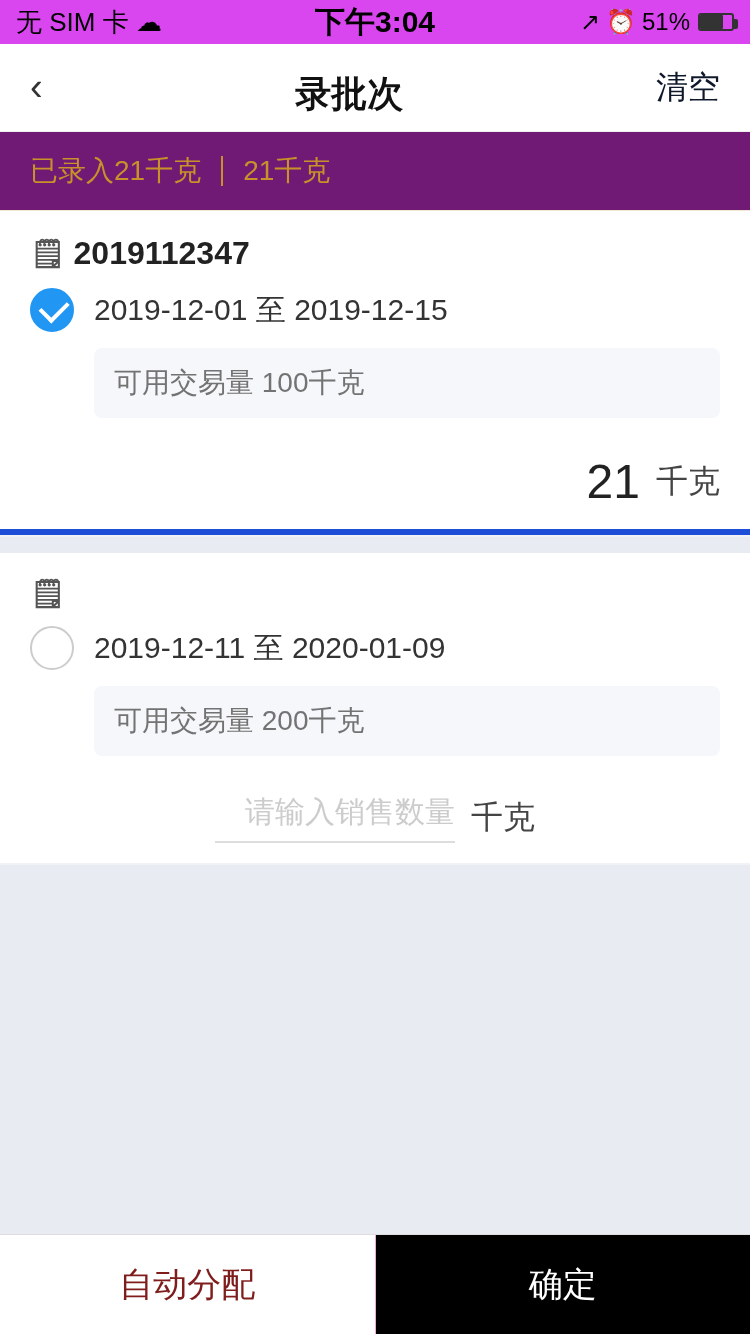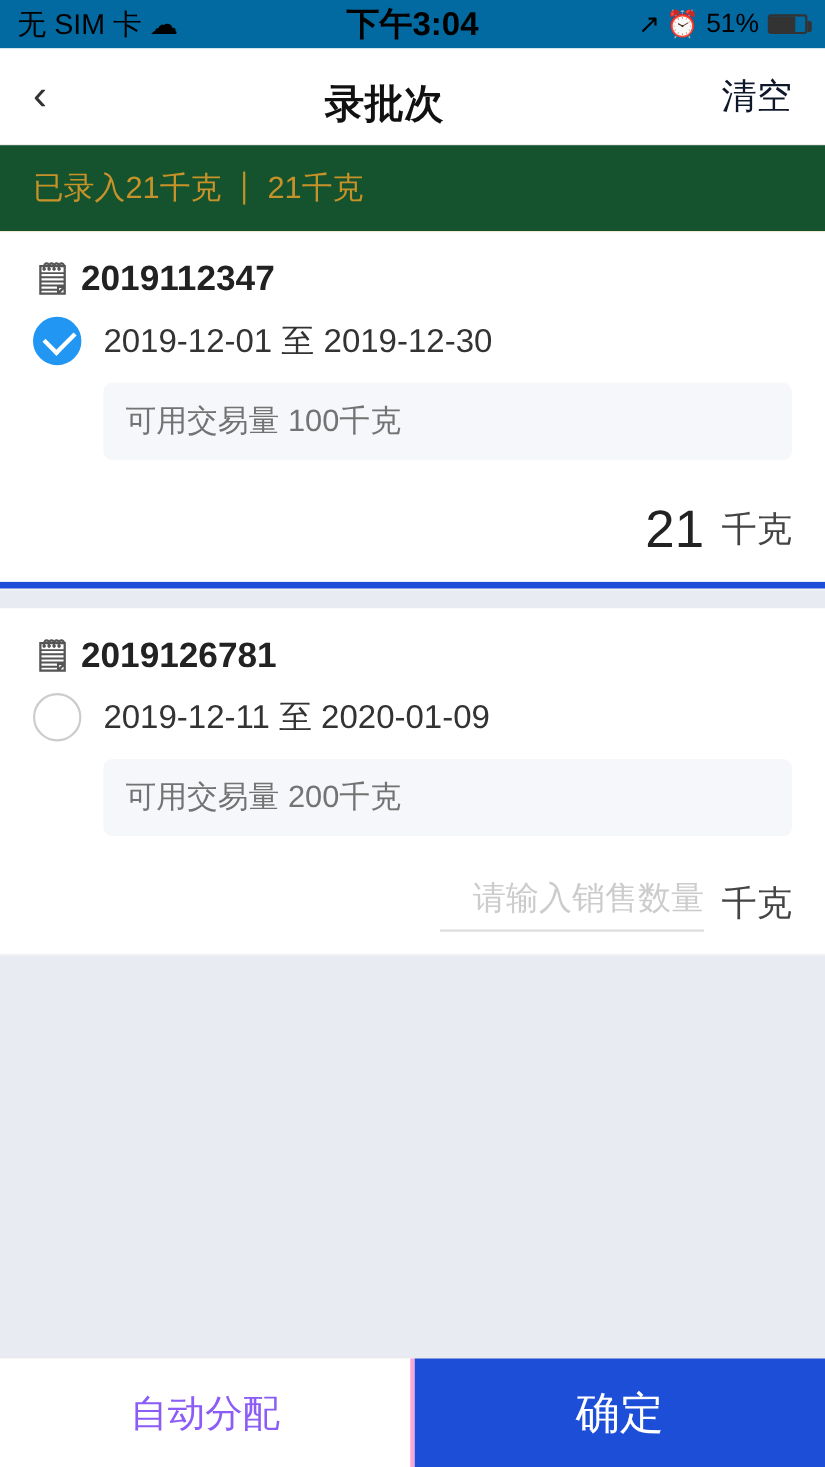--- a/index.html
+++ b/index.html
@@ -9,21 +9,21 @@
       background: #f0f2f5;
       width: 750px;
       min-height: 1334px;
       overflow-x: hidden;
       font-size: 32px;
     }
 
     
     .status-bar {
       height: 44px;
-      background: #0369a1;
+      background: #d946ef;
       display: flex;
       align-items: center;
       justify-content: space-between;
       padding: 0 16px;
       font-size: 28px;
       font-weight: 500;
     }
     .status-left {
       display: flex;
       align-items: center;
@@ -66,21 +66,21 @@
       margin-top: 14px;
     }
     .nav-action {
       font-size: 32px;
       color: #0f172a;
       cursor: pointer;
     }
 
     
     .info-banner {
-      background: #14532d;
+      background: #701a75;
       padding: 20px 30px;
       display: flex;
       align-items: center;
       gap: 20px;
       border-bottom: 1px solid #f0e8d0;
     }
     .info-item {
       font-size: 28px;
       color: #c8922a;
       font-weight: 500;
@@ -181,21 +181,21 @@
       position: relative;
       display: flex;
       align-items: flex-end;
       gap: 16px;
     }
 
     
     .input-row {
       display: flex;
       align-items: center;
-      justify-content: flex-end;
+      justify-content: center;
       padding: 20px 30px;
       background: #fff;
       gap: 16px;
     }
     .input-placeholder {
       font-size: 30px;
       color: #ccc;
       border-bottom: 2px solid #ddd;
       padding-bottom: 8px;
       min-width: 240px;
@@ -223,35 +223,35 @@
       display: flex;
       background: #fff;
       border-top: 1px solid #ddd;
     }
     .btn-auto {
       flex: 1;
       display: flex;
       align-items: center;
       justify-content: center;
       font-size: 34px;
-      color: #8b5cf6;
+      color: #7f1d1d;
       cursor: pointer;
       background: #fff;
       border: none;
-      border-right: 4px solid #f9a8d4;
+      border-right: 1px solid #f9a8d4;
     }
     .btn-confirm {
       flex: 1;
       display: flex;
       align-items: center;
       justify-content: center;
-      font-size: 40px;
+      font-size: 34px;
       color: #fff;
       cursor: pointer;
-      background: #1d4ed8;
+      background: #000000;
       border: none;
     }
 
     .divider-line {
       height: 16px;
       background: #e8ecf2;
     }
   </style>
 </head>
 <body>
@@ -286,39 +286,38 @@
 
 <div class="batch-card">
   <div class="batch-header">
     <span class="batch-id">
       <span class="doc-icon">🗒</span>
       <span>2019112347</span>
     </span>
   </div>
   <div class="batch-row">
     <div class="radio-circle checked"></div>
-    <span class="batch-date">2019-12-01 至 2019-12-30</span>
+    <span class="batch-date">2019-12-01 至 2019-12-15</span>
   </div>
   <div class="batch-qty-box">可用交易量 100千克</div>
 
   <div class="amount-row">
     <div class="amount-input-wrapper">
       <span class="amount-value">21</span>
     </div>
     <span class="amount-unit">千克</span>
   </div>
 </div>
 
 <div class="divider-line"></div>
 
 <div class="batch-card">
   <div class="batch-header">
     <span class="batch-id">
       <span class="doc-icon">🗒</span>
-      <span>2019126781</span>
     </span>
   </div>
   <div class="batch-row">
     <div class="radio-circle"></div>
     <span class="batch-date">2019-12-11 至 2020-01-09</span>
   </div>
   <div class="batch-qty-box">可用交易量 200千克</div>
 
   <div class="input-row">
     <span class="input-placeholder">请输入销售数量</span>

